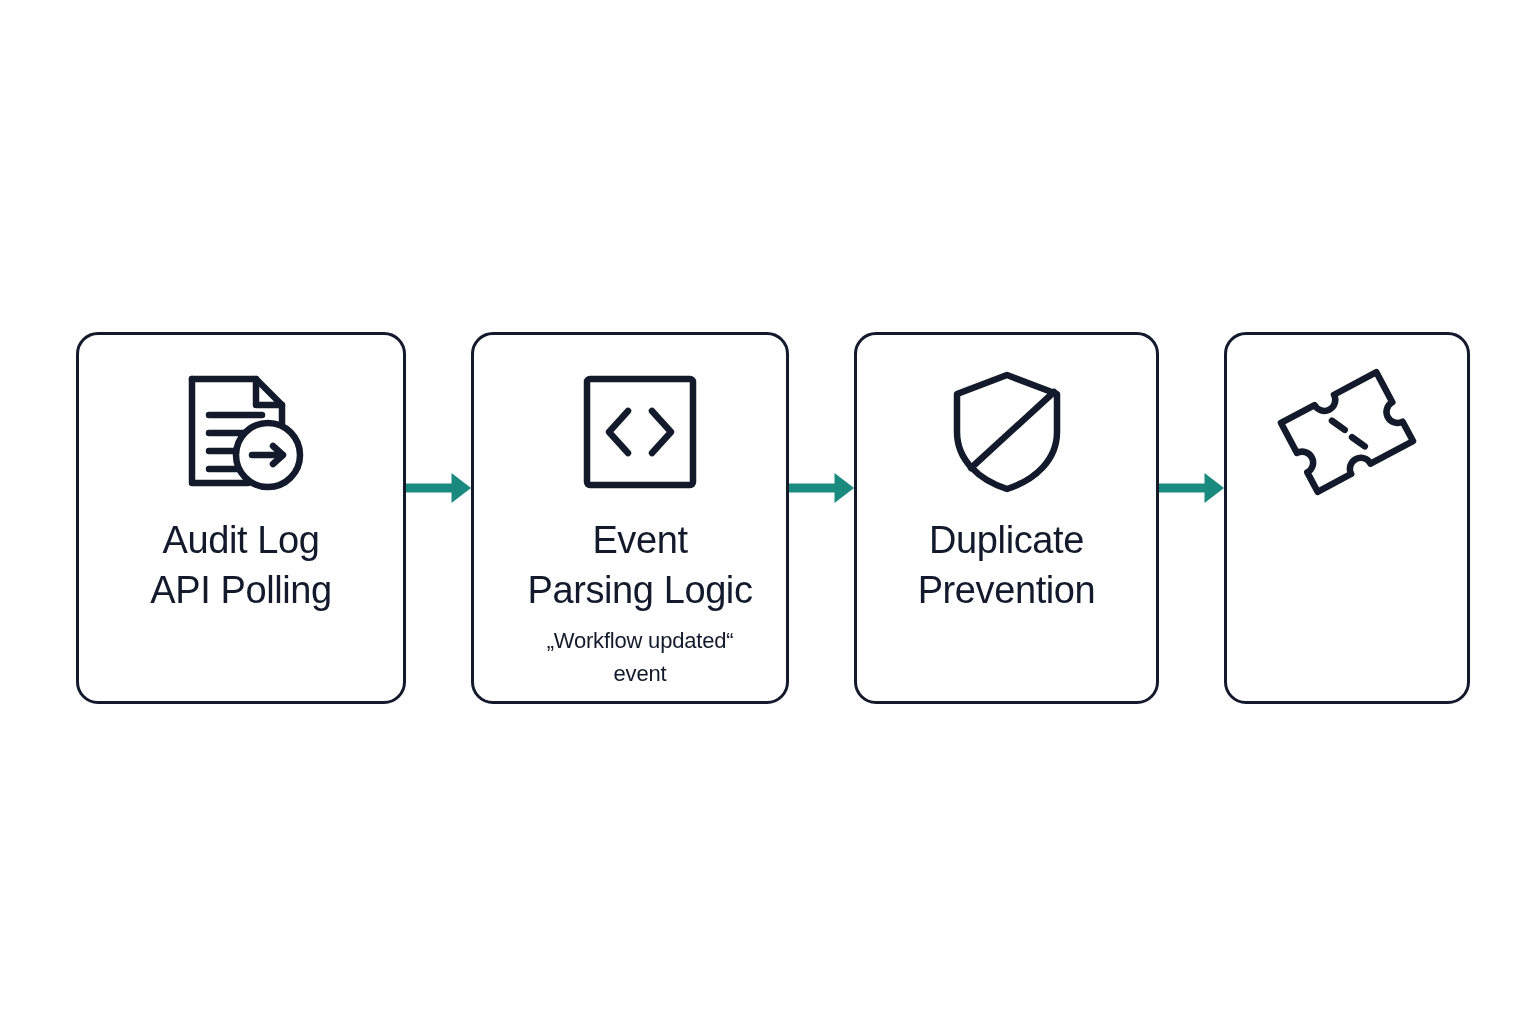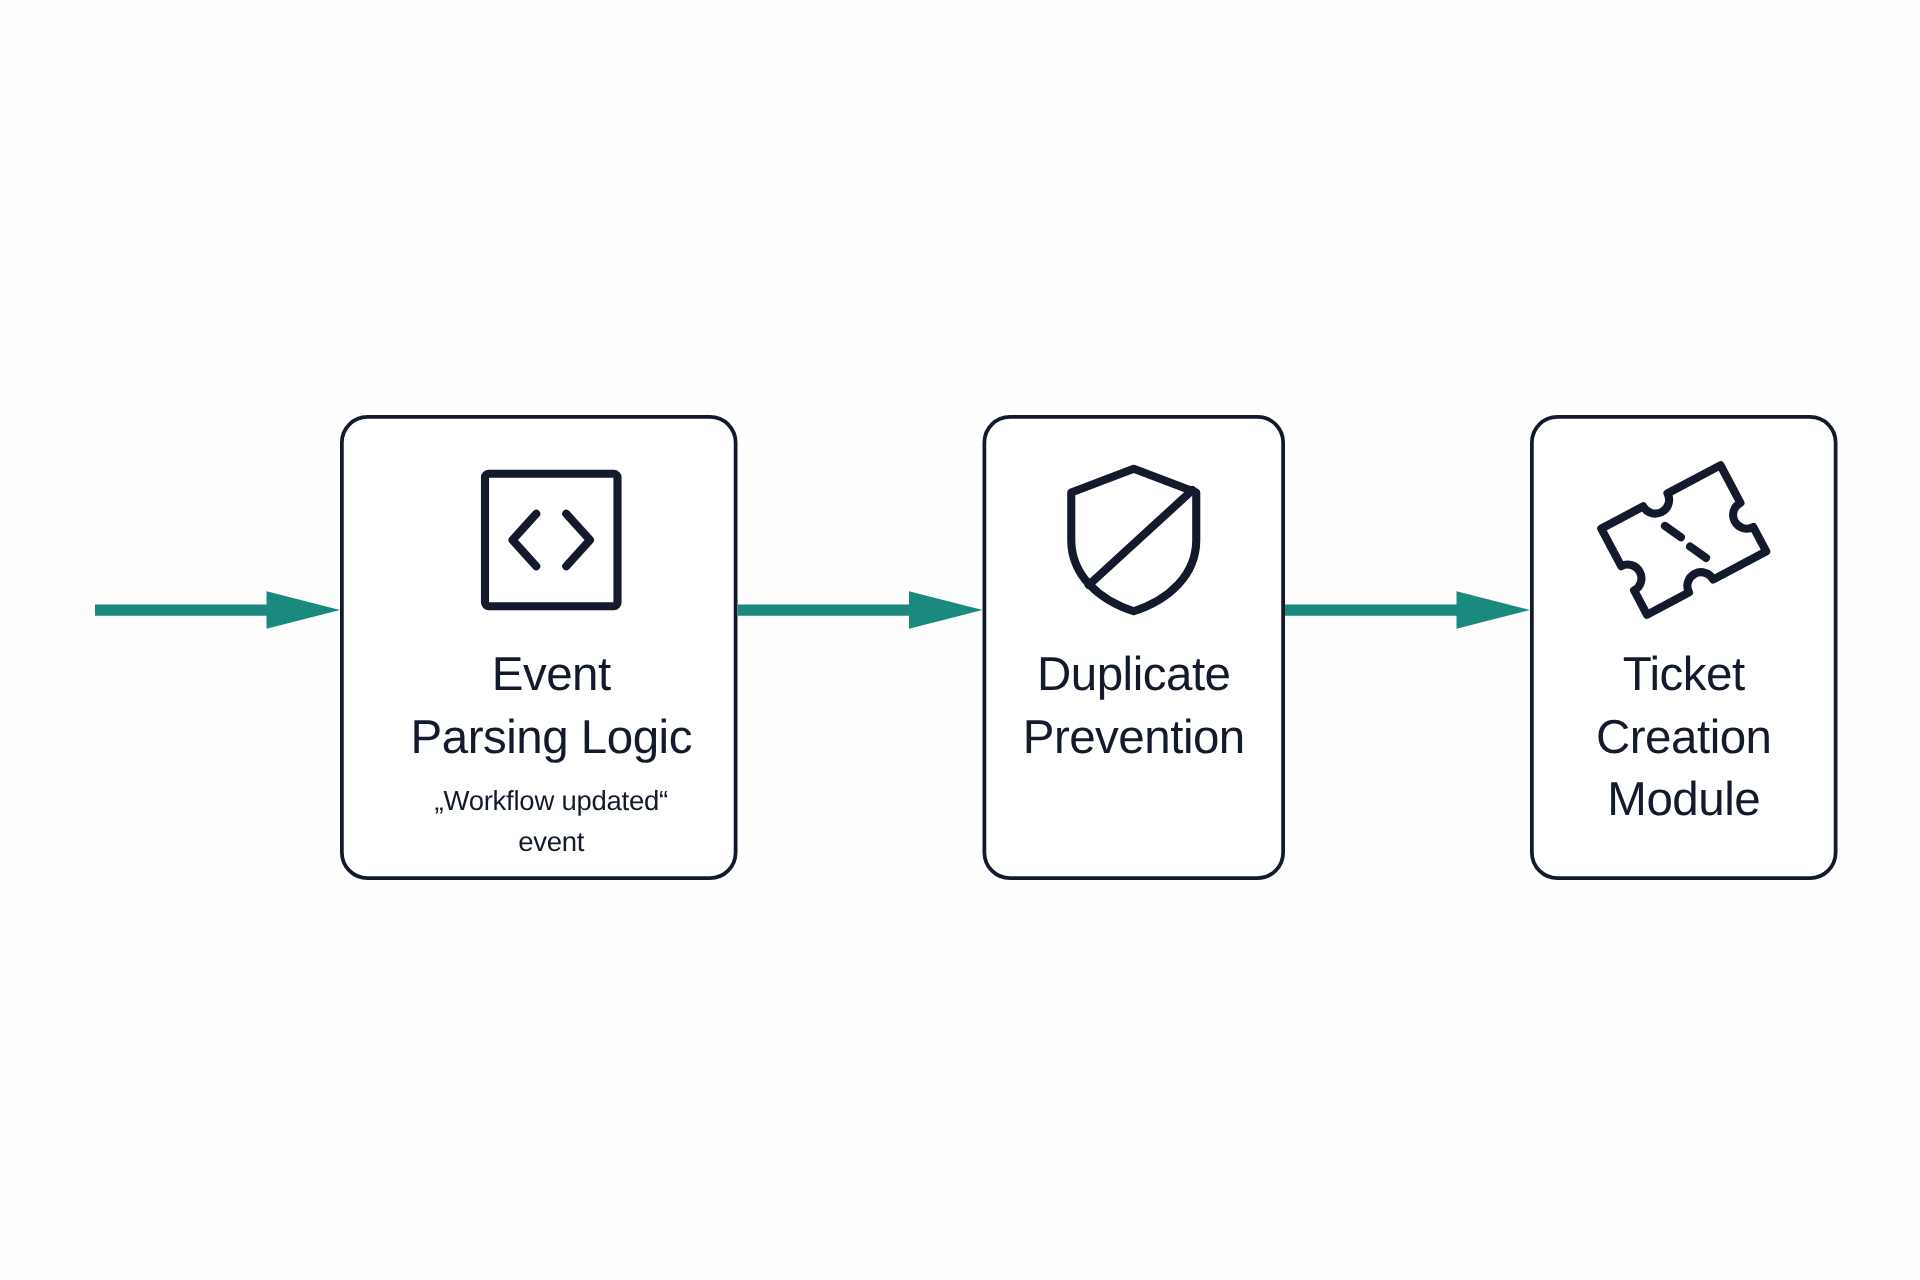--- a/index.html
+++ b/index.html
@@ -37,21 +37,21 @@
     border-radius: 22px;
     background: #ffffff;
     display: flex;
     flex-direction: column;
     align-items: center;
     padding-top: 34px;
     flex: 0 0 auto;
   }
   .node.n1 { width: 330px; }
   .node.n2 { width: 318px; padding-left: 20px; }
-  .node.n3 { width: 242px; }
+  .node.n3 { width: 305px; }
   .node.n4 { width: 246px; }
 
   .icon-wrap {
     width: 130px;
     height: 126px;
     display: flex;
     align-items: center;
     justify-content: center;
   }
   .icon-wrap svg { display: block; overflow: visible; }
@@ -94,20 +94,39 @@
     display: block;
   }
 </style>
 </head>
 <body>
 
 <div id="canvas">
 
   <div class="flow">
 
+    <div class="node n1">
+      <div class="icon-wrap">
+        <svg width="126" height="122" viewBox="0 0 126 122" fill="none" stroke="#121a2b" stroke-width="6.5" stroke-linecap="round" stroke-linejoin="round">
+          <path d="M14 8 H78 L104 34 V64"></path>
+          <path d="M14 8 V112 H70"></path>
+          <path d="M78 8 V34 H104"></path>
+          <path d="M31 44 H84"></path>
+          <path d="M31 62 H72"></path>
+          <path d="M31 80 H66"></path>
+          <path d="M31 98 H60"></path>
+          <circle cx="90" cy="84" r="32" fill="#ffffff"></circle>
+          <path d="M74 84 H104"></path>
+          <path d="M95 75 L105 84 L95 93"></path>
+        </svg>
+      </div>
+      <div class="node-title">Audit Log
+API Polling</div>
+      <div class="node-sub"></div>
+    </div>
 
     <div class="connector">
       <svg viewBox="0 0 100 34" preserveAspectRatio="none">
         <path d="M0 17 H72" stroke="#1a8a7e" stroke-width="9" vector-effect="non-scaling-stroke"></path>
         <path d="M70 2 L100 17 L70 32 Z" fill="#1a8a7e"></path>
       </svg>
     </div>
 
     <div class="node n2">
       <div class="icon-wrap">
@@ -152,20 +171,17 @@
     <div class="node n4">
       <div class="icon-wrap">
         <svg width="136" height="126" viewBox="0 0 136 126" fill="none" stroke="#121a2b" stroke-width="6.5" stroke-linecap="round" stroke-linejoin="round">
           <g transform="rotate(-28 68 63)">
             <path d="M14 24 H52 a11 11 0 0 0 22 0 H122 V58 a11 11 0 0 0 0 22 V102 H74 a11 11 0 0 0 -22 0 H14 V80 a11 11 0 0 0 0 -22 Z"></path>
             <path d="M60 46 L67 60"></path>
             <path d="M70 70 L77 84"></path>
           </g>
         </svg>
       </div>
-      <div class="node-title">Ticket
-Creation
-Module</div>
       <div class="node-sub"></div>
     </div>
 
   </div>
 </div>
 
 </body></html>

